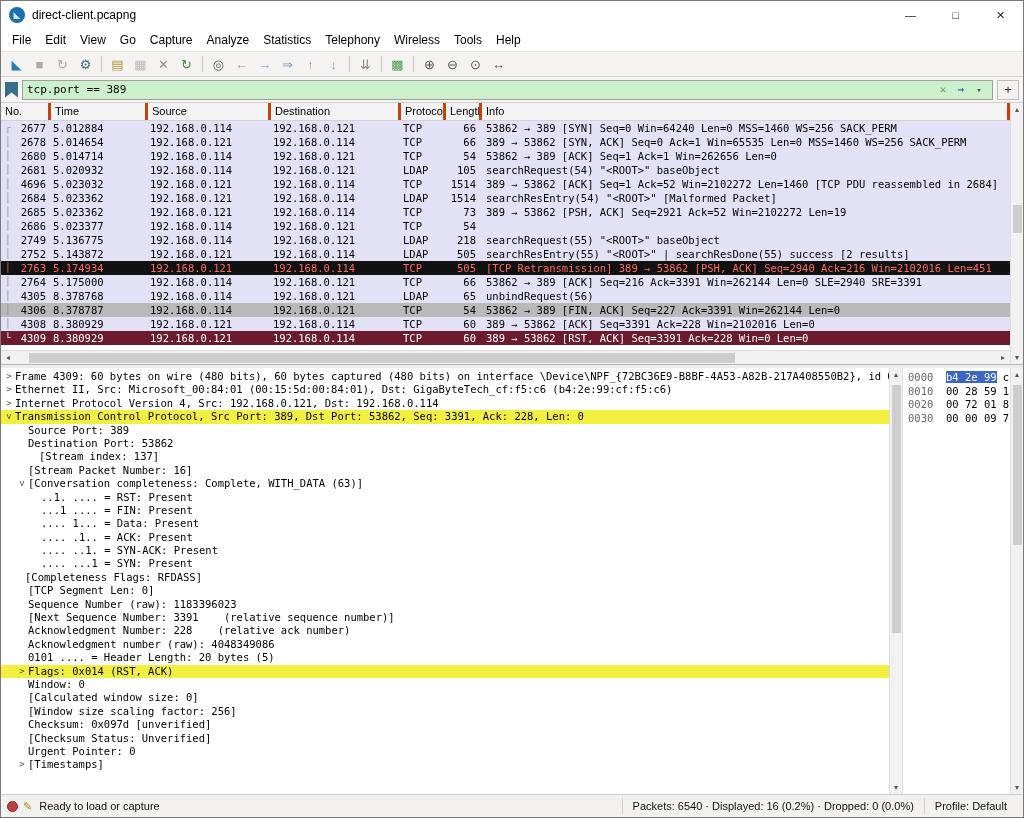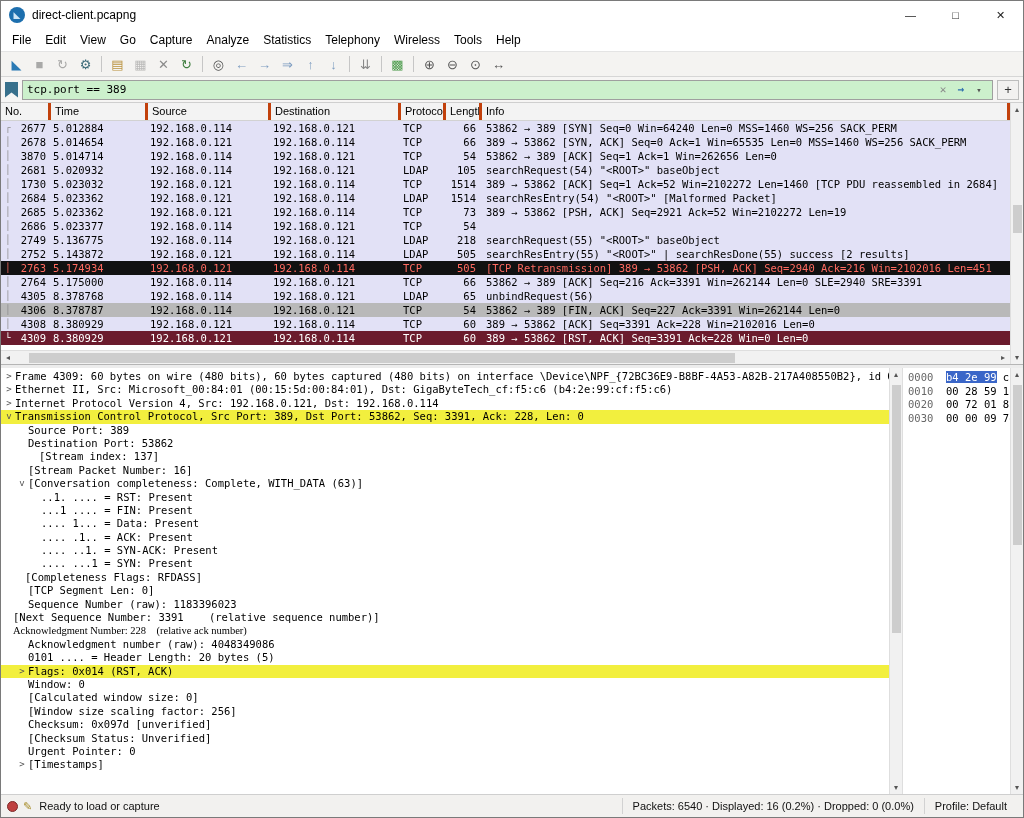--- a/index.html
+++ b/index.html
@@ -226,41 +226,41 @@
             <div class="pc pc-no">2678</div>
             <div class="pc pc-time">5.014654</div>
             <div class="pc pc-src">192.168.0.121</div>
             <div class="pc pc-dst">192.168.0.114</div>
             <div class="pc pc-proto">TCP</div>
             <div class="pc pc-len">66</div>
             <div class="pc pc-info">389 → 53862 [SYN, ACK] Seq=0 Ack=1 Win=65535 Len=0 MSS=1460 WS=256 SACK_PERM</div>
           </div>
           <div class="prow normal">
             <div class="pc pc-gutter">│</div>
-            <div class="pc pc-no">3870</div>
+            <div class="pc pc-no">2680</div>
             <div class="pc pc-time">5.014714</div>
             <div class="pc pc-src">192.168.0.114</div>
             <div class="pc pc-dst">192.168.0.121</div>
             <div class="pc pc-proto">TCP</div>
             <div class="pc pc-len">54</div>
             <div class="pc pc-info">53862 → 389 [ACK] Seq=1 Ack=1 Win=262656 Len=0</div>
           </div>
           <div class="prow normal">
             <div class="pc pc-gutter">│</div>
             <div class="pc pc-no">2681</div>
             <div class="pc pc-time">5.020932</div>
             <div class="pc pc-src">192.168.0.114</div>
             <div class="pc pc-dst">192.168.0.121</div>
             <div class="pc pc-proto">LDAP</div>
             <div class="pc pc-len">105</div>
             <div class="pc pc-info">searchRequest(54) "&lt;ROOT&gt;" baseObject</div>
           </div>
           <div class="prow normal">
             <div class="pc pc-gutter">│</div>
-            <div class="pc pc-no">1730</div>
+            <div class="pc pc-no">4696</div>
             <div class="pc pc-time">5.023032</div>
             <div class="pc pc-src">192.168.0.121</div>
             <div class="pc pc-dst">192.168.0.114</div>
             <div class="pc pc-proto">TCP</div>
             <div class="pc pc-len">1514</div>
             <div class="pc pc-info">389 → 53862 [ACK] Seq=1 Ack=52 Win=2102272 Len=1460 [TCP PDU reassembled in 2684]</div>
           </div>
           <div class="prow normal">
             <div class="pc pc-gutter">│</div>
             <div class="pc pc-no">2684</div>
@@ -403,22 +403,22 @@
         <div class="dline" style="padding-left: 15px;"><span class="darrow">v</span><span class="dtext">[Conversation completeness: Complete, WITH_DATA (63)]</span></div>
         <div class="dline" style="padding-left: 28px;"><span class="darrow"></span><span class="dtext">..1. .... = RST: Present</span></div>
         <div class="dline" style="padding-left: 28px;"><span class="darrow"></span><span class="dtext">...1 .... = FIN: Present</span></div>
         <div class="dline" style="padding-left: 28px;"><span class="darrow"></span><span class="dtext">.... 1... = Data: Present</span></div>
         <div class="dline" style="padding-left: 28px;"><span class="darrow"></span><span class="dtext">.... .1.. = ACK: Present</span></div>
         <div class="dline" style="padding-left: 28px;"><span class="darrow"></span><span class="dtext">.... ..1. = SYN-ACK: Present</span></div>
         <div class="dline" style="padding-left: 28px;"><span class="darrow"></span><span class="dtext">.... ...1 = SYN: Present</span></div>
         <div class="dline" style="padding-left: 12px;"><span class="darrow"></span><span class="dtext">[Completeness Flags: RFDASS]</span></div>
         <div class="dline" style="padding-left: 15px;"><span class="darrow"></span><span class="dtext">[TCP Segment Len: 0]</span></div>
         <div class="dline" style="padding-left: 15px;"><span class="darrow"></span><span class="dtext">Sequence Number (raw): 1183396023</span></div>
-        <div class="dline" style=" text-align: right;"><span class="darrow"></span><span class="dtext">[Next Sequence Number: 3391    (relative sequence number)]</span></div>
-        <div class="dline" style=" font-family: Liberation Serif, serif;"><span class="darrow"></span><span class="dtext">Acknowledgment Number: 228    (relative ack number)</span></div>
+        <div class="dline" style="padding-left: 15px; text-align: right;"><span class="darrow"></span><span class="dtext">[Next Sequence Number: 3391    (relative sequence number)]</span></div>
+        <div class="dline" style="padding-left: 15px;"><span class="darrow"></span><span class="dtext">Acknowledgment Number: 228    (relative ack number)</span></div>
         <div class="dline" style="padding-left: 15px;"><span class="darrow"></span><span class="dtext">Acknowledgment number (raw): 4048349086</span></div>
         <div class="dline" style="padding-left: 15px;"><span class="darrow"></span><span class="dtext">0101 .... = Header Length: 20 bytes (5)</span></div>
         <div class="dline hl" style="padding-left: 15px;"><span class="darrow">&gt;</span><span class="dtext">Flags: 0x014 (RST, ACK)</span></div>
         <div class="dline" style="padding-left: 15px;"><span class="darrow"></span><span class="dtext">Window: 0</span></div>
         <div class="dline" style="padding-left: 15px;"><span class="darrow"></span><span class="dtext">[Calculated window size: 0]</span></div>
         <div class="dline" style="padding-left: 15px;"><span class="darrow"></span><span class="dtext">[Window size scaling factor: 256]</span></div>
         <div class="dline" style="padding-left: 15px;"><span class="darrow"></span><span class="dtext">Checksum: 0x097d [unverified]</span></div>
         <div class="dline" style="padding-left: 15px;"><span class="darrow"></span><span class="dtext">[Checksum Status: Unverified]</span></div>
         <div class="dline" style="padding-left: 15px;"><span class="darrow"></span><span class="dtext">Urgent Pointer: 0</span></div>
         <div class="dline" style="padding-left: 15px;"><span class="darrow">&gt;</span><span class="dtext">[Timestamps]</span></div>

